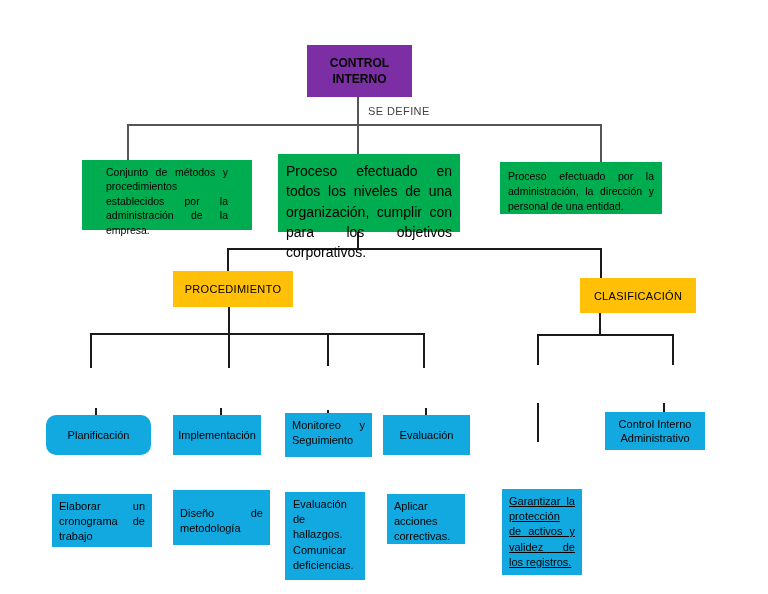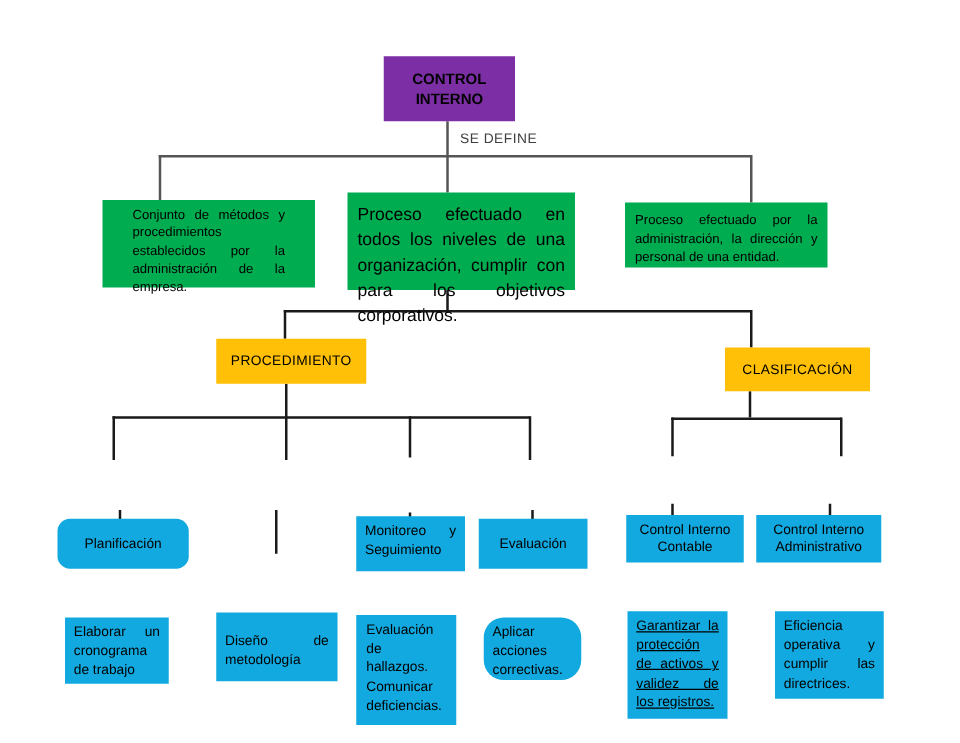--- a/index.html
+++ b/index.html
@@ -32,24 +32,24 @@
 
   
   #step-0{left:46px;top:368px;width:105px;height:40px;font-size:11px;border-radius:10px;}
   #step-1{left:173px;top:368px;width:88px;height:40px;font-size:11px;}
   #step-2{left:285px;top:366px;width:87px;height:44px;font-size:11px;line-height:1.4;padding:5px 7px;}
   #step-3{left:383px;top:368px;width:87px;height:40px;font-size:11px;}
   #type-0{left:501px;top:365px;width:94px;height:38px;font-size:11px;line-height:1.3;}
   #type-1{left:605px;top:365px;width:100px;height:38px;font-size:11px;line-height:1.3;}
 
   
-  #det-0{left:52px;top:447px;width:83px;height:53px;font-size:11px;line-height:1.35;padding:5px 7px;}
+  #det-0{left:52px;top:447px;width:100px;height:53px;font-size:11px;line-height:1.35;padding:5px 7px;}
   #det-1{left:173px;top:443px;width:97px;height:55px;font-size:11px;line-height:1.4;padding:16px 7px;}
   #det-2{left:285px;top:445px;width:80px;height:88px;font-size:11px;line-height:1.38;padding:5px 8px;}
-  #det-3{left:387px;top:447px;width:78px;height:50px;font-size:11px;line-height:1.35;padding:5px 7px;border-radius:16px;}
+  #det-3{left:387px;top:447px;width:78px;height:50px;font-size:11px;line-height:1.35;padding:5px 7px;}
   #tdet-0{left:502px;top:442px;width:80px;height:86px;font-size:11px;line-height:1.38;padding:5px 7px;text-decoration:underline;}
   #tdet-1{left:620px;top:442px;width:87px;height:70px;font-size:11px;line-height:1.38;padding:5px 7px;}
 
   
   #t-v1{left:357px;top:97px;width:1.5px;height:57px;}
   #t-h1{left:127px;top:124px;width:474px;height:1.5px;}
   #t-v2{left:127px;top:124px;width:1.5px;height:36px;}
   #t-v3{left:600px;top:124px;width:1.5px;height:38px;}
   
   #m-v1{left:357px;top:232px;width:1.5px;height:16px;}
@@ -113,27 +113,26 @@
   <div id="edge-label">SE DEFINE</div>
 
   <div class="box fill-def just" id="def-0">Conjunto de métodos y procedimientos establecidos por la administración de la empresa.</div>
   <div class="box fill-def just" id="def-1">Proceso efectuado en todos los niveles de una organización, cumplir con para los objetivos corporativos.</div>
   <div class="box fill-def just" id="def-2">Proceso efectuado por la administración, la dirección y personal de una entidad.</div>
 
   <div class="box fill-cat center" id="cat-proc">PROCEDIMIENTO</div>
   <div class="box fill-cat center" id="cat-clas">CLASIFICACIÓN</div>
 
   <div class="box fill-item center" id="step-0">Planificación</div>
+  <div class="box fill-item center" id="step-1">Implementación</div>
   <div class="box fill-item just" id="step-2">Monitoreo y Seguimiento</div>
   <div class="box fill-item center" id="step-3">Evaluación</div>
 
-  <div class="box fill-item center" id="type-0">Control Interno Contable</div>
   <div class="box fill-item center" id="type-1">Control Interno Administrativo</div>
 
   <div class="box fill-item just" id="det-0">Elaborar un cronograma de trabajo</div>
   <div class="box fill-item just" id="det-1">Diseño de metodología</div>
   <div class="box fill-item just" id="det-2">Evaluación de hallazgos. Comunicar deficiencias.</div>
   <div class="box fill-item just" id="det-3">Aplicar acciones correctivas.</div>
 
   <div class="box fill-item just" id="tdet-0">Garantizar la protección de activos y validez de los registros.</div>
-  <div class="box fill-item just" id="tdet-1">Eficiencia operativa y cumplir las directrices.</div>
 
 </div>
 
 </body></html>

